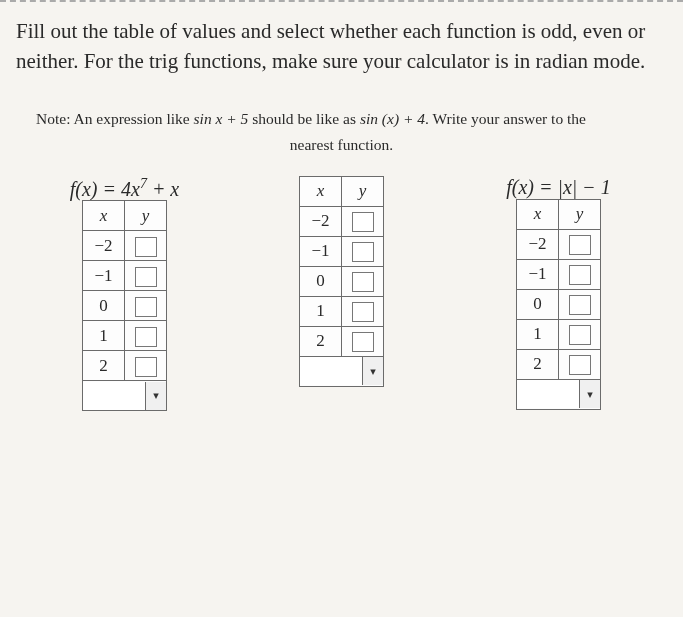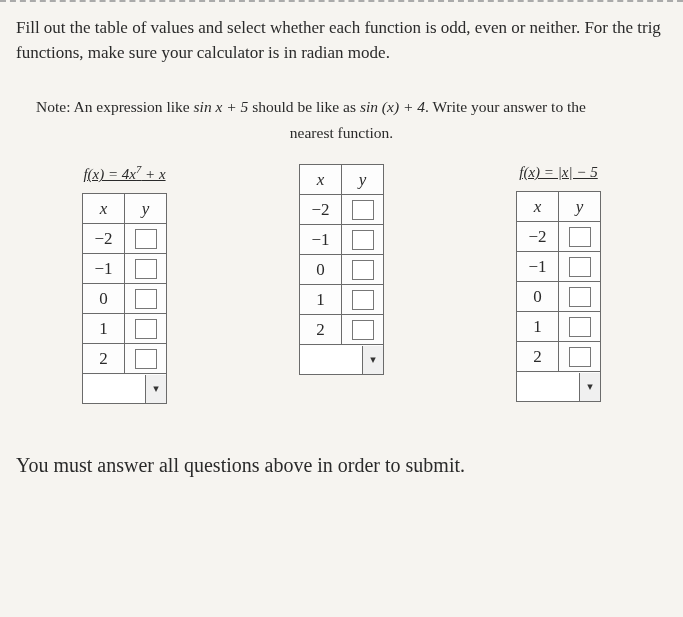--- a/index.html
+++ b/index.html
@@ -19,21 +19,21 @@
     height: 617px;
     box-sizing: border-box;
   }
   .page {
     border-top: 2px dashed var(--dashed);
     padding: 14px 16px 14px 16px;
     box-sizing: border-box;
     width: 683px;
   }
   .intro {
-    font-size: 17px;
+    font-size: 21px;
     line-height: 1.45;
     margin-bottom: 32px;
   }
   .note {
     font-size: 15.5px;
     line-height: 1.35;
     margin: 8px 0 6px 20px;
     text-align: left;
   }
   .note-sub {
@@ -47,25 +47,23 @@
     gap: 20px;
     padding: 0 10px;
   }
   .func-block {
     flex: 1;
     display: flex;
     flex-direction: column;
     align-items: center;
   }
   .formula {
-    font-size: 15px;
+    font-size: 20px;
     font-style: italic;
-    margin-bottom: 10px;
     white-space: nowrap;
-    text-decoration: underline;
   }
   .formula .rm { font-style: normal; }
   table.val {
     border-collapse: collapse;
     background: var(--cell-bg);
   }
   table.val th, table.val td {
     border: 1px solid var(--border);
     text-align: center;
     font-size: 17px;
@@ -211,21 +209,21 @@
               <div class="select-blank"></div>
               <div class="select-arrow">▾</div>
             </div>
           </td>
         </tr>
       </tbody>
         </table>
     </div>
 
     <div class="func-block">
-      <div class="formula">f(x) = |x| − 5</div>
+      <div class="formula">f(x) = |x| − 1</div>
       <table class="val">
         <tbody>
             <tr>
           <th>x</th>
           <th>y</th>
         </tr>
         <tr>
               <td class="xcell">−2</td>
               <td class="ycell"><span class="input-box"></span></td>
             </tr>
@@ -252,15 +250,14 @@
               <div class="select-arrow">▾</div>
             </div>
           </td>
         </tr>
       </tbody>
         </table>
     </div>
 
   </div>
 
-  <div class="footer">You must answer all questions above in order to submit.</div>
 
 </div>
 
 </body></html>

